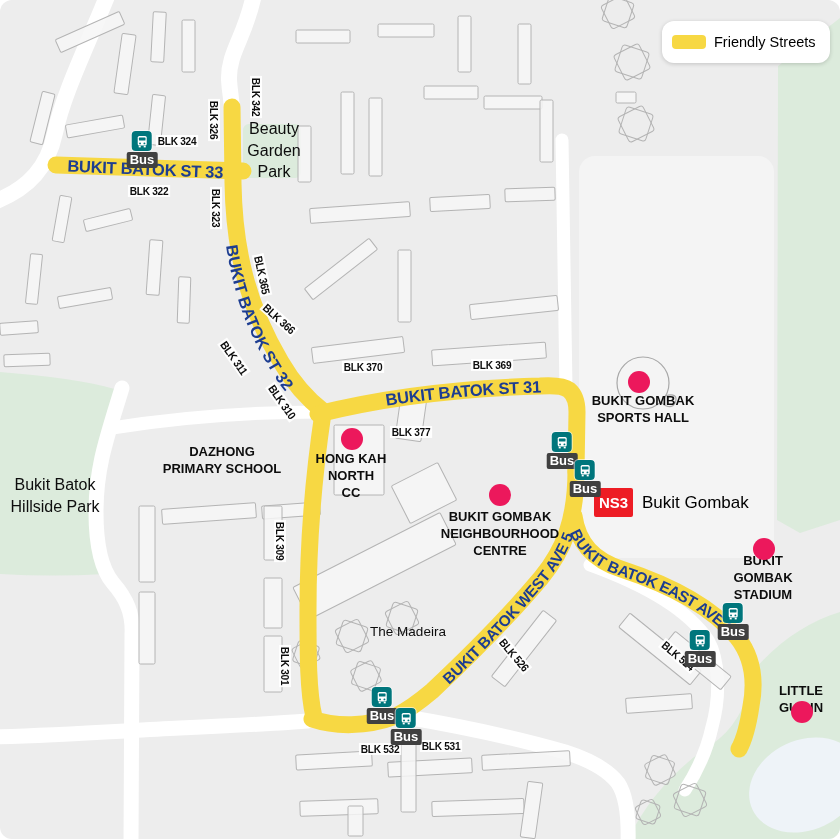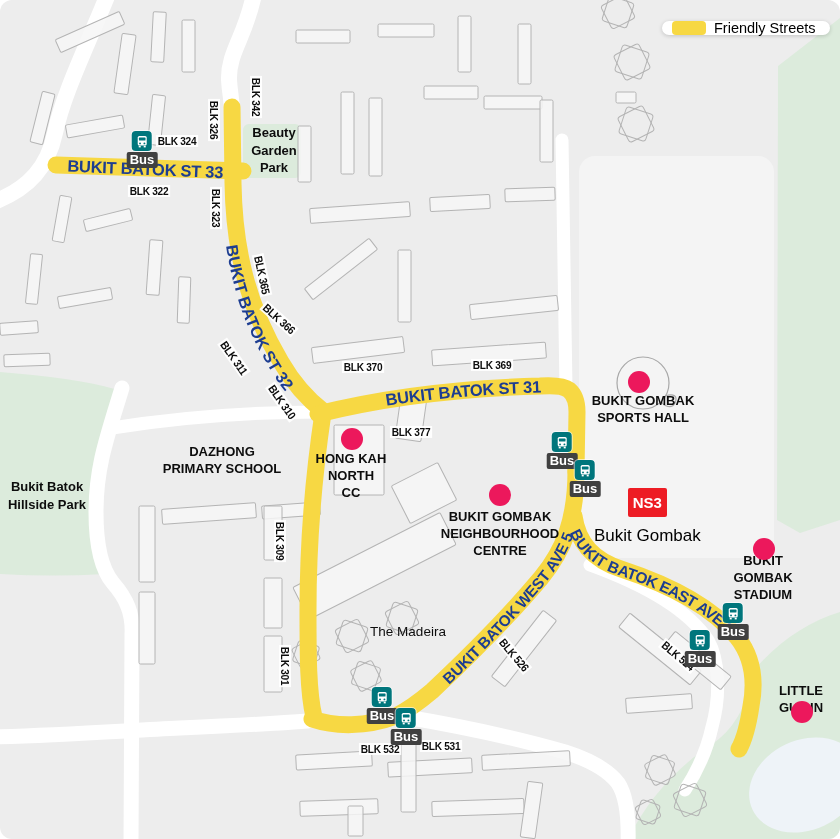--- a/index.html
+++ b/index.html
@@ -6,35 +6,35 @@
   #stage{position:relative;width:840px;height:839px;overflow:hidden;border-radius:12px;
          background:#fff;font-family:"Liberation Sans",sans-serif;}
   #map{position:absolute;left:0;top:0;}
   .roadlbl{font-family:"Liberation Sans",sans-serif;font-weight:700;font-size:16.5px;
            fill:#1d3d91;letter-spacing:-0.3px;}
   .roadlbl.sm{font-size:15.5px;letter-spacing:-0.4px;}
   .lbl{position:absolute;white-space:pre-line;text-align:center;color:#0d0d0d;line-height:1.25;}
   .blk{font-weight:700;font-size:11.5px;letter-spacing:-0.3px;white-space:nowrap;
        background:rgba(255,255,255,.92);padding:0 2px;line-height:1.05;}
   .place{font-weight:700;font-size:13px;line-height:1.3;}
-  .parkname{font-weight:700;font-size:13px;line-height:1.35;}
+  .parkname{font-weight:400;font-size:16px;line-height:1.35;}
   .madeira{font-weight:400;font-size:13.5px;white-space:nowrap;}
   .dot{position:absolute;width:22px;height:22px;border-radius:50%;background:#ec185c;
        transform:translate(-50%,-50%);}
   .bus{position:absolute;display:flex;flex-direction:column;align-items:center;gap:1px;
        transform:translate(-50%,0);}
   .bus-ic{width:20px;height:20px;background:#00767c;border-radius:4px;display:flex;
           align-items:center;justify-content:center;box-shadow:0 0 0 1px rgba(255,255,255,.6);}
   .bus-tag{background:#404040;color:#fff;font-size:13px;font-weight:700;line-height:1.25;
            padding:0 3px;border-radius:2px;}
-  .mrt{position:absolute;display:flex;align-items:center;gap:9px;flex-direction:column;}
+  .mrt{position:absolute;display:flex;align-items:center;gap:9px;}
   .mrt-box{background:#ed1c24;color:#fff;font-weight:700;font-size:15px;width:39px;height:29px;
            display:flex;align-items:center;justify-content:center;border-radius:2px;}
   .mrt-name{font-size:17px;color:#000;white-space:nowrap;}
-  .legend{position:absolute;left:662px;top:21px;width:168px;height:14px;background:#fff;
+  .legend{position:absolute;left:662px;top:21px;width:168px;height:42px;background:#fff;
           border-radius:12px;box-shadow:0 1px 4px rgba(0,0,0,.18);display:flex;align-items:center;
           gap:8px;padding:0 10px;box-sizing:border-box;}
   .legend-swatch{width:34px;height:14px;border-radius:4px;background:#f7d843;flex:0 0 auto;}
   .legend-text{font-size:14.5px;color:#000;white-space:nowrap;}
 </style>
 </head>
 <body>
 
 <div id="stage">
 
@@ -207,21 +207,21 @@
   <div class="lbl blk" style="left:280px;top:541px;transform:translate(-50%,-50%) rotate(90deg) scaleX(.88);">BLK 309</div>
   <div class="lbl blk" style="left:285px;top:666px;transform:translate(-50%,-50%) rotate(90deg) scaleX(.88);">BLK 301</div>
   <div class="lbl blk" style="left:514px;top:655px;transform:translate(-50%,-50%) rotate(50deg) scaleX(.88);">BLK 526</div>
   <div class="lbl blk" style="left:678px;top:656px;transform:translate(-50%,-50%) rotate(40deg) scaleX(.88);">BLK 524</div>
   <div class="lbl blk" style="left:380px;top:749px;transform:translate(-50%,-50%) scaleX(.88);">BLK 532</div>
   <div class="lbl blk" style="left:441px;top:746px;transform:translate(-50%,-50%) scaleX(.88);">BLK 531</div>
 
   <div class="lbl parkname" style="left:274px;top:150px;transform:translate(-50%,-50%);">Beauty
 Garden
 Park</div>
-  <div class="lbl parkname" style="left:47px;top:496px;transform:translate(-50%,-50%);">Bukit Batok
+  <div class="lbl parkname" style="left:55px;top:496px;transform:translate(-50%,-50%);">Bukit Batok
 Hillside Park</div>
   <div class="lbl place" style="left:351px;top:476px;transform:translate(-50%,-50%);">HONG KAH
 NORTH
 CC</div>
   <div class="lbl place" style="left:222px;top:461px;transform:translate(-50%,-50%);">DAZHONG
 PRIMARY SCHOOL</div>
   <div class="lbl place" style="left:643px;top:410px;transform:translate(-50%,-50%);">BUKIT GOMBAK
 SPORTS HALL</div>
   <div class="lbl place" style="left:500px;top:534px;transform:translate(-50%,-50%);">BUKIT GOMBAK
 NEIGHBOURHOOD

